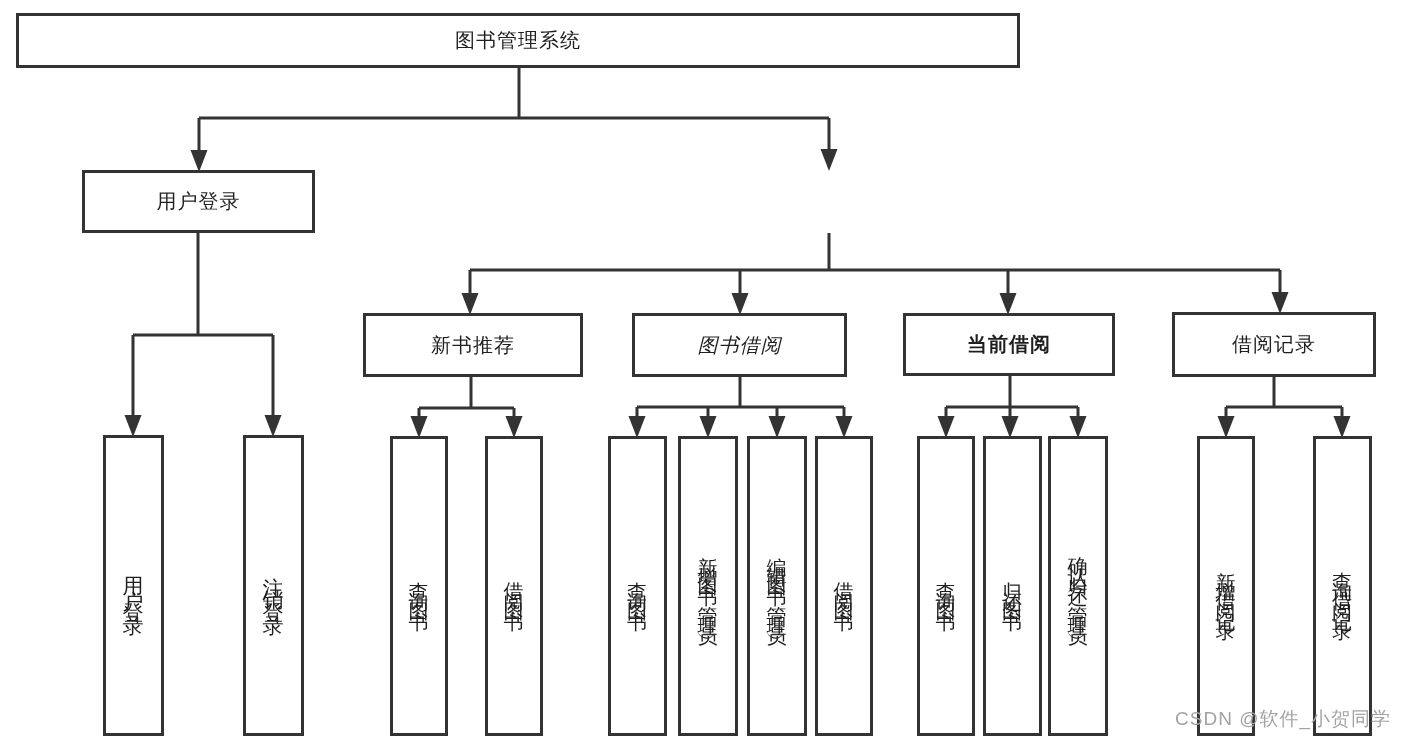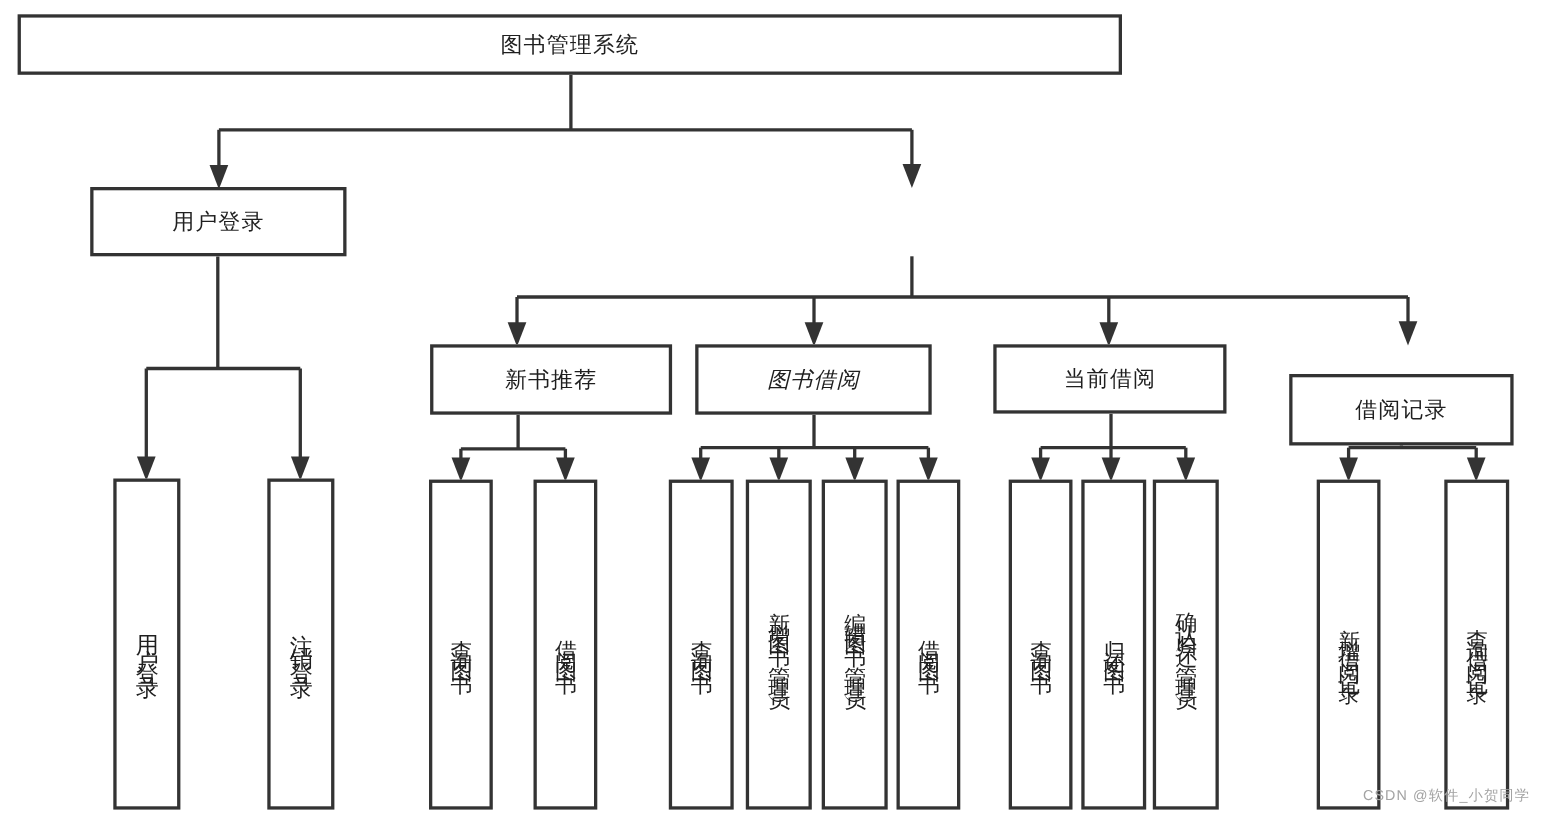--- a/index.html
+++ b/index.html
@@ -45,21 +45,21 @@
   }
   .node.v.big {
     font-size: 21px;
     letter-spacing: 13px;
   }
   .watermark {
     position: absolute;
     right: 14px;
     bottom: 6px;
     color: var(--wm);
-    font-size: 13px;
+    font-size: 19px;
     letter-spacing: 1px;
     z-index: 5;
     white-space: nowrap;
   }
 </style>
 </head>
 <body>
 
 <div class="canvas">
 
@@ -115,24 +115,24 @@
       <polygon points="1001.5,416 1018.5,416 1010,438" fill="#333333"></polygon>
       <polygon points="1069.5,416 1086.5,416 1078,438" fill="#333333"></polygon>
       <polygon points="1217.5,416 1234.5,416 1226,438" fill="#333333"></polygon>
       <polygon points="1333.5,416 1350.5,416 1342,438" fill="#333333"></polygon>
     </svg>
 
   <div class="node" style="left:16px; top:13px; width:1004px; height:55px;">图书管理系统</div>
 
   <div class="node" style="left:82px; top:170px; width:233px; height:63px;">用户登录</div>
 
-  <div class="node" style="left:363px; top:313px; width:220px; height:64px;margin-left:28px;">新书推荐</div>
+  <div class="node" style="left:363px; top:313px; width:220px; height:64px;">新书推荐</div>
   <div class="node" style="left:632px; top:313px; width:215px; height:64px;font-style:italic;">图书借阅</div>
-  <div class="node" style="left:903px; top:313px; width:212px; height:63px;">当前借阅</div>
-  <div class="node" style="left:1172px; top:312px; width:204px; height:65px;margin-top:28px;">借阅记录</div>
+  <div class="node" style="left:903px; top:313px; width:212px; height:63px;font-weight:bold;">当前借阅</div>
+  <div class="node" style="left:1172px; top:312px; width:204px; height:65px;">借阅记录</div>
 
   <div class="node v big" style="left:103px; top:435px; width:61px; height:301px;">用户登录</div>
   <div class="node v big" style="left:243px; top:435px; width:61px; height:301px;">注销登录</div>
 
   <div class="node v" style="left:390px; top:436px; width:58px; height:300px;">查询图书</div>
   <div class="node v" style="left:485px; top:436px; width:58px; height:300px;">借阅图书</div>
 
   <div class="node v" style="left:608px; top:436px; width:59px; height:300px;">查询图书</div>
   <div class="node v" style="left:678px; top:436px; width:60px; height:300px;">新增图书（管理员）</div>
   <div class="node v" style="left:747px; top:436px; width:60px; height:300px;">编辑图书（管理员）</div>

